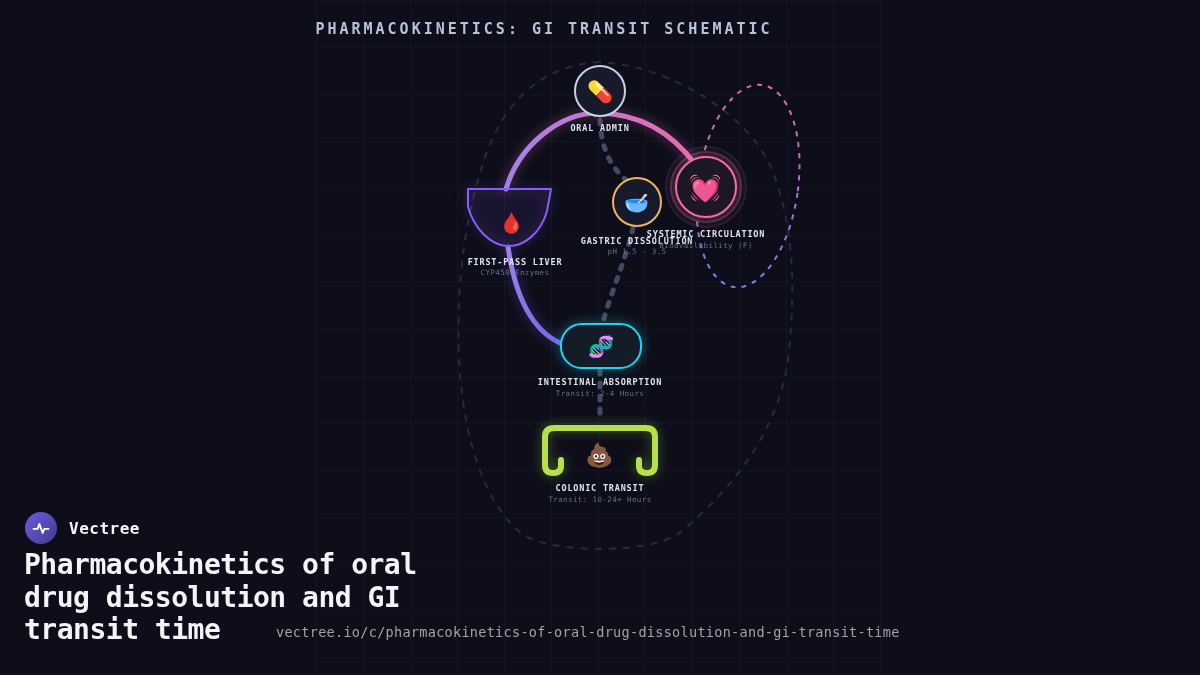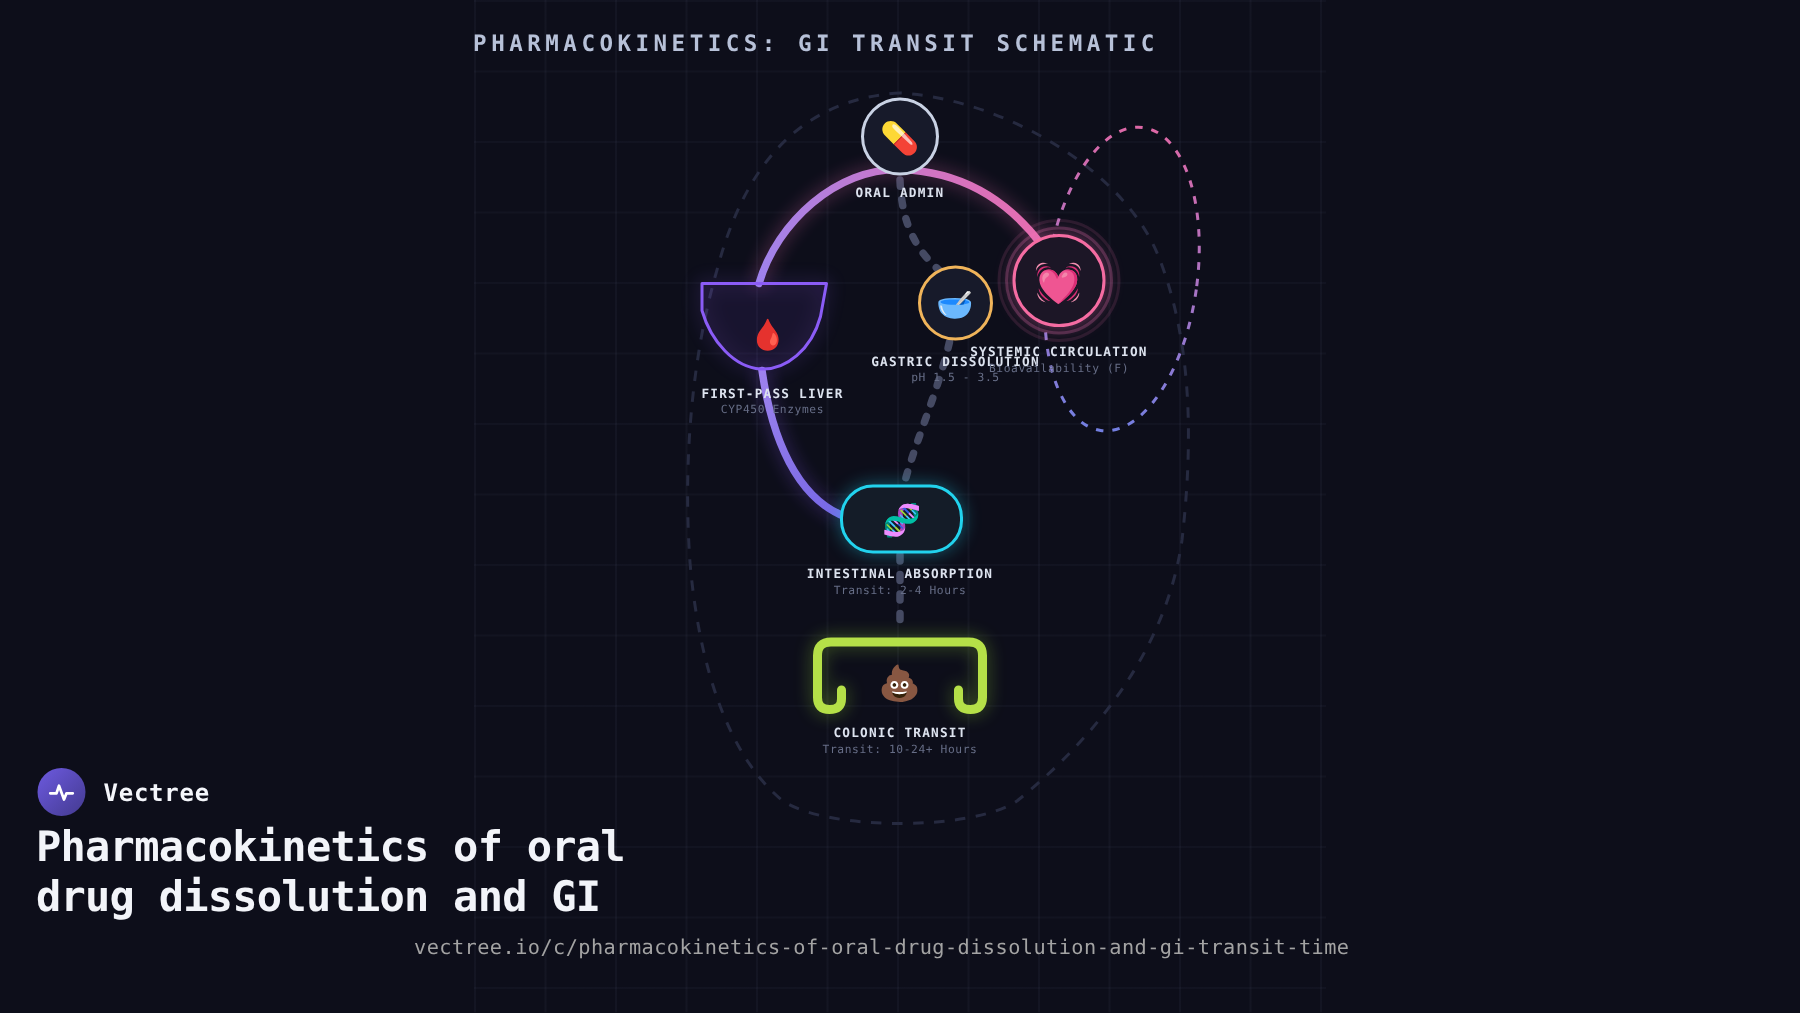--- a/index.html
+++ b/index.html
@@ -141,15 +141,16 @@
     <svg width="20" height="20" viewBox="0 0 24 24">
       <polyline points="3,13 8,13 10,7 14,18 16,13 21,13" fill="none" stroke="#ffffff" stroke-width="2.2" stroke-linecap="round" stroke-linejoin="round"></polyline>
     </svg>
   </div>
   <div class="brand-name">Vectree</div>
 </div>
 
 <div class="headline">
   <div>Pharmacokinetics of oral</div>
   <div>drug dissolution and GI</div>
+  <div>transit time</div>
 </div>
 
 <div class="canonical-url">vectree.io/c/pharmacokinetics-of-oral-drug-dissolution-and-gi-transit-time</div>
 
 </body></html>

